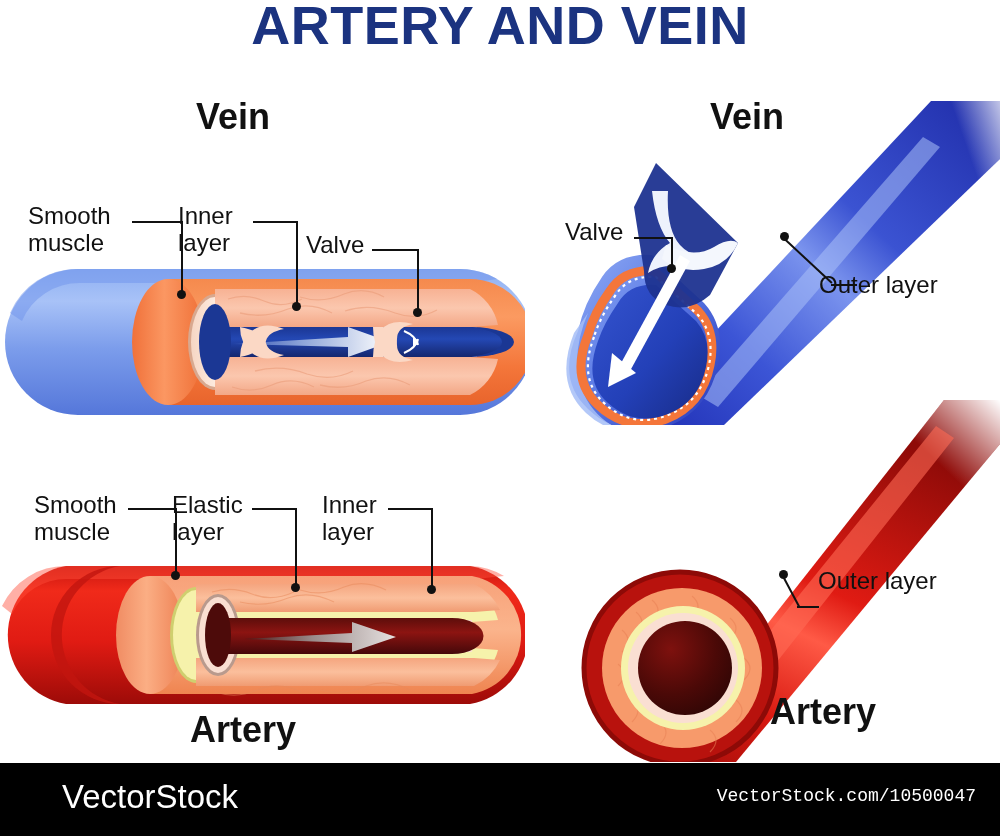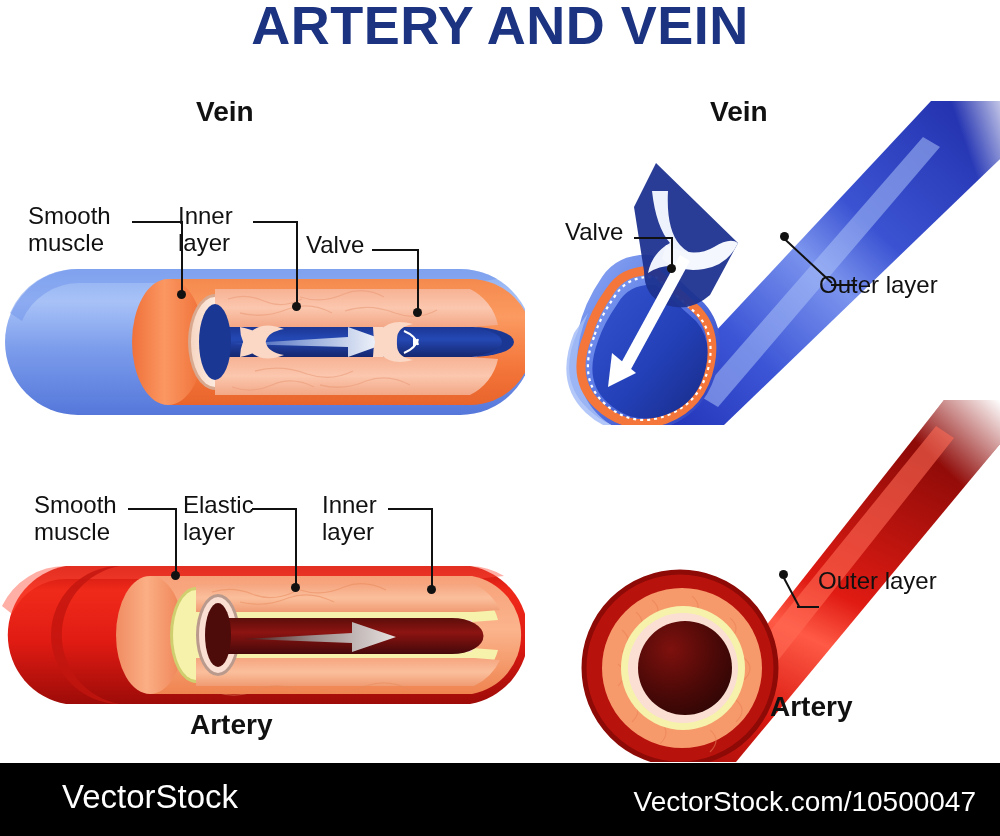--- a/index.html
+++ b/index.html
@@ -26,21 +26,21 @@
     text-align: center;
     font-size: 54px;
     font-weight: bold;
     letter-spacing: 0.5px;
     color: #1b3380;
     font-family: "Liberation Sans", "DejaVu Sans", sans-serif;
   }
 
   
   .vessel-heading {
-    font-size: 28px;
+    font-size: 36px;
     font-weight: bold;
     color: #111111;
     white-space: nowrap;
   }
 
   
   .callout {
     font-size: 24px;
     color: #111111;
     line-height: 1.12;
@@ -72,23 +72,23 @@
   }
   #footer-brand {
     left: 26px; top: 778px;
     font-size: 33px;
     color: #ffffff;
     font-family: "Liberation Sans", "DejaVu Sans", sans-serif;
     margin-left: 36px;
   }
   #footer-url {
     right: 24px; top: 786px;
-    font-size: 28px;
+    font-size: 18px;
     color: #ffffff;
-    font-family: Liberation Sans, sans-serif;
+    font-family: Liberation Mono, monospace;
   }
 
   svg { display: block; }
 </style>
 </head>
 <body>
 
 <div id="page">
 
   <div class="abs" id="title">ARTERY AND VEIN</div>
@@ -354,21 +354,21 @@
       <path d="M 244 77 L 352 71 L 352 60 L 396 75 L 352 90 L 352 81 Z" fill="url(#artArrowG)"></path>
     </svg>
   </div>
 
   <div class="abs callout" style="left:34px; top:492px;">Smooth
 muscle</div>
   <div class="abs lead-h" style="left:128px; top:508px; width:48px;"></div>
   <div class="abs lead-v" style="left:175px; top:508px; height:66px;"></div>
   <div class="abs lead-dot" style="left:171px; top:571px;"></div>
 
-  <div class="abs callout" style="left:183px; top:492px;">Elastic
+  <div class="abs callout" style="left:172px; top:492px;">Elastic
 layer</div>
   <div class="abs lead-h" style="left:252px; top:508px; width:44px;"></div>
   <div class="abs lead-v" style="left:295px; top:508px; height:78px;"></div>
   <div class="abs lead-dot" style="left:291px; top:583px;"></div>
 
   <div class="abs callout" style="left:322px; top:492px;">Inner
 layer</div>
   <div class="abs lead-h" style="left:388px; top:508px; width:44px;"></div>
   <div class="abs lead-v" style="left:431px; top:508px; height:80px;"></div>
   <div class="abs lead-dot" style="left:427px; top:585px;"></div>

